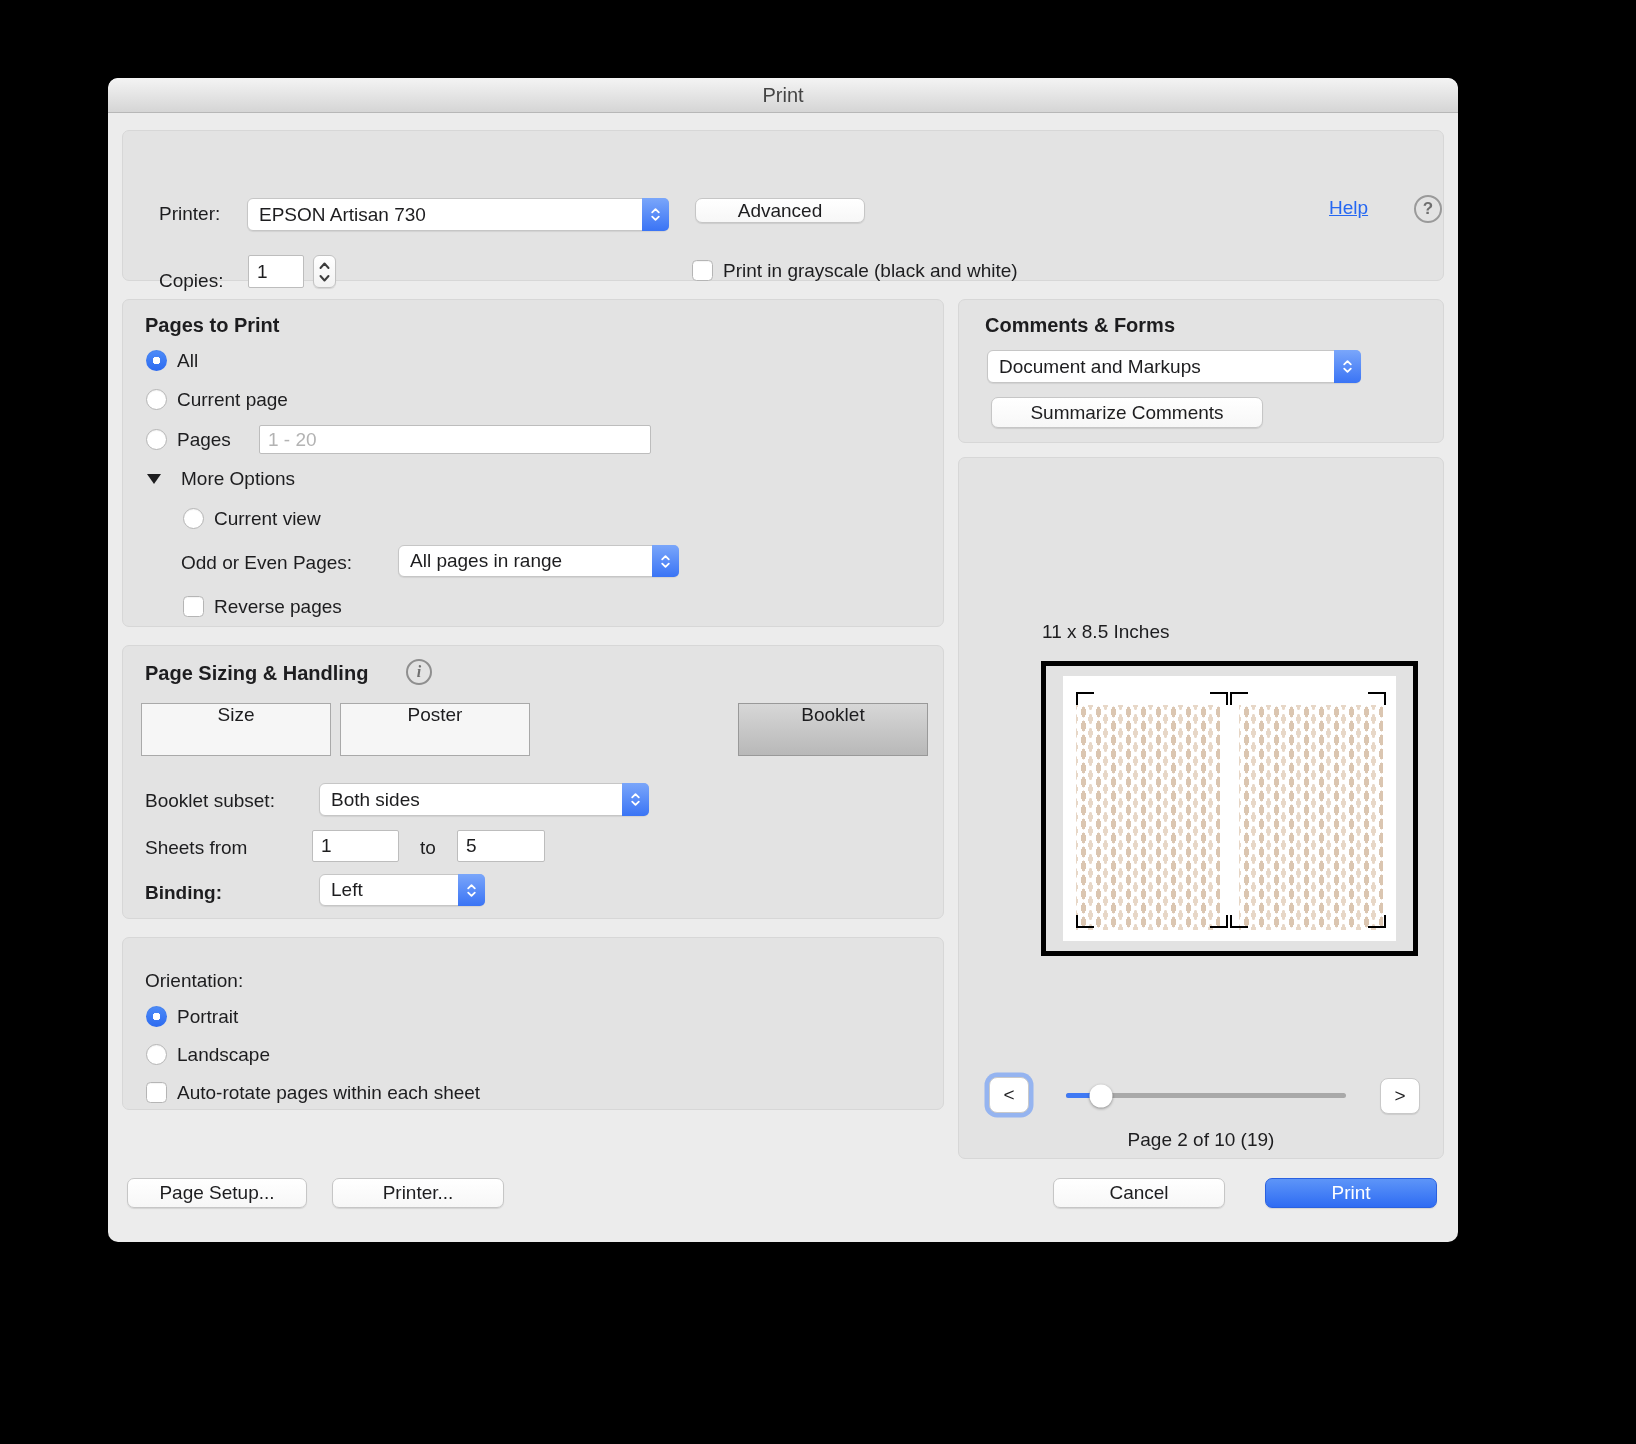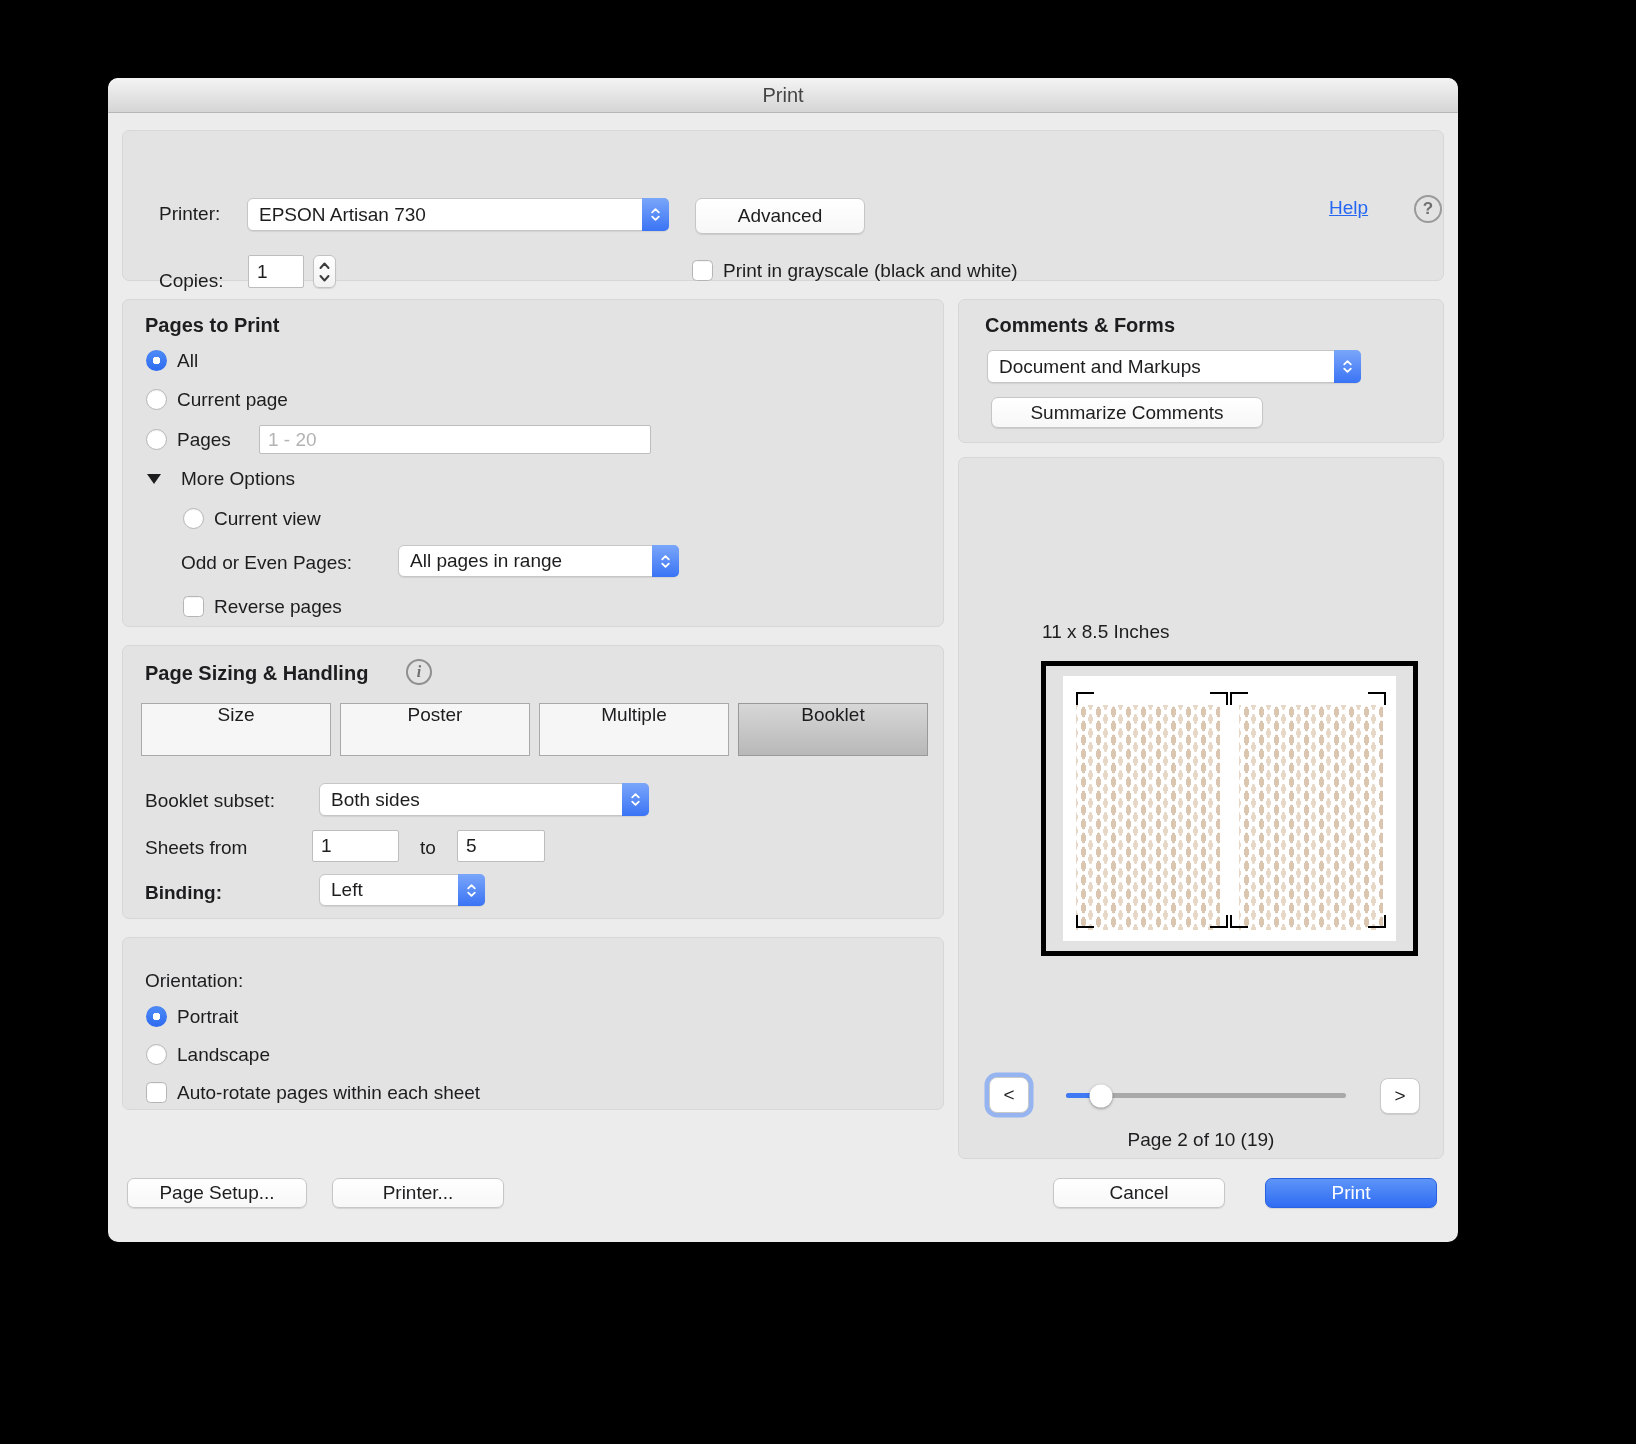--- a/index.html
+++ b/index.html
@@ -149,21 +149,21 @@
     <span class="lbl" style="left:36px;top:72px;">Printer:</span>
     <div class="popup" style="left:124px;top:67px;width:422px;height:33px;">
       <span class="ptext">EPSON Artisan 730</span>
       <span class="cap">
         <svg width="11" height="15" viewBox="0 0 11 15">
             <path d="M2.2 5.4 L5.5 2.1 L8.8 5.4" fill="none" stroke="#fff" stroke-width="1.8" stroke-linecap="round" stroke-linejoin="round"></path>
             <path d="M2.2 9.6 L5.5 12.9 L8.8 9.6" fill="none" stroke="#fff" stroke-width="1.8" stroke-linecap="round" stroke-linejoin="round"></path>
           </svg>
       </span>
     </div>
-    <div class="btn" style="left:572px;top:67px;width:170px;height:36px;">
+    <div class="btn" style="left:572px;top:67px;width:170px;height:25px;">
       <span>Advanced</span>
     </div>
     <a class="helplink" style="left:1206px;top:66px;">Help</a>
     <div class="qicon" style="left:1291px;top:64px;">
       <span>?</span>
     </div>
 
     <span class="lbl" style="left:36px;top:129px;margin-top:10px;">Copies:</span>
     <input class="tfield" style="left: 125px; top: 124px; width: 56px; height: 33px;" value="1">
     <div class="stepper">
@@ -215,23 +215,20 @@
     <span class="lbl sect" style="left:22px;top:16px;">Page Sizing &amp; Handling</span>
     <div class="infoicon" style="left:283px;top:13px;">
       <span>i</span>
     </div>
 
     <div class="segbtn" style="left:18px;top:57px;">
       <span>Size</span>
     </div>
     <div class="segbtn" style="left:217px;top:57px;">
       <span>Poster</span>
-    </div>
-    <div class="segbtn" style="left:416px;top:57px;">
-      <span>Multiple</span>
     </div>
     <div class="segbtn selected" style="left:615px;top:57px;">
       <span>Booklet</span>
     </div>
 
     <span class="lbl" style="left:22px;top:144px;">Booklet subset:</span>
     <div class="popup" style="left:196px;top:137px;width:330px;height:33px;">
       <span class="ptext">Both sides</span>
       <span class="cap">
         <svg width="11" height="15" viewBox="0 0 11 15">

